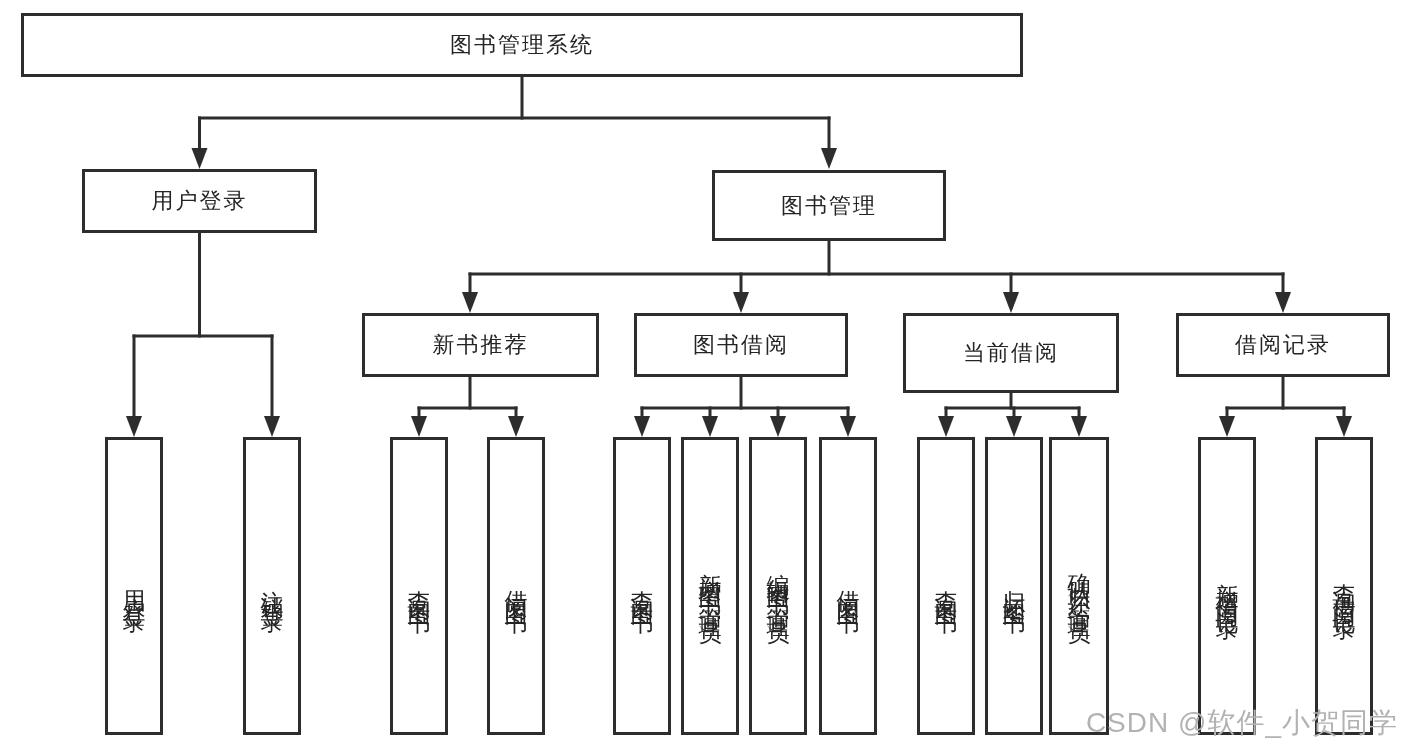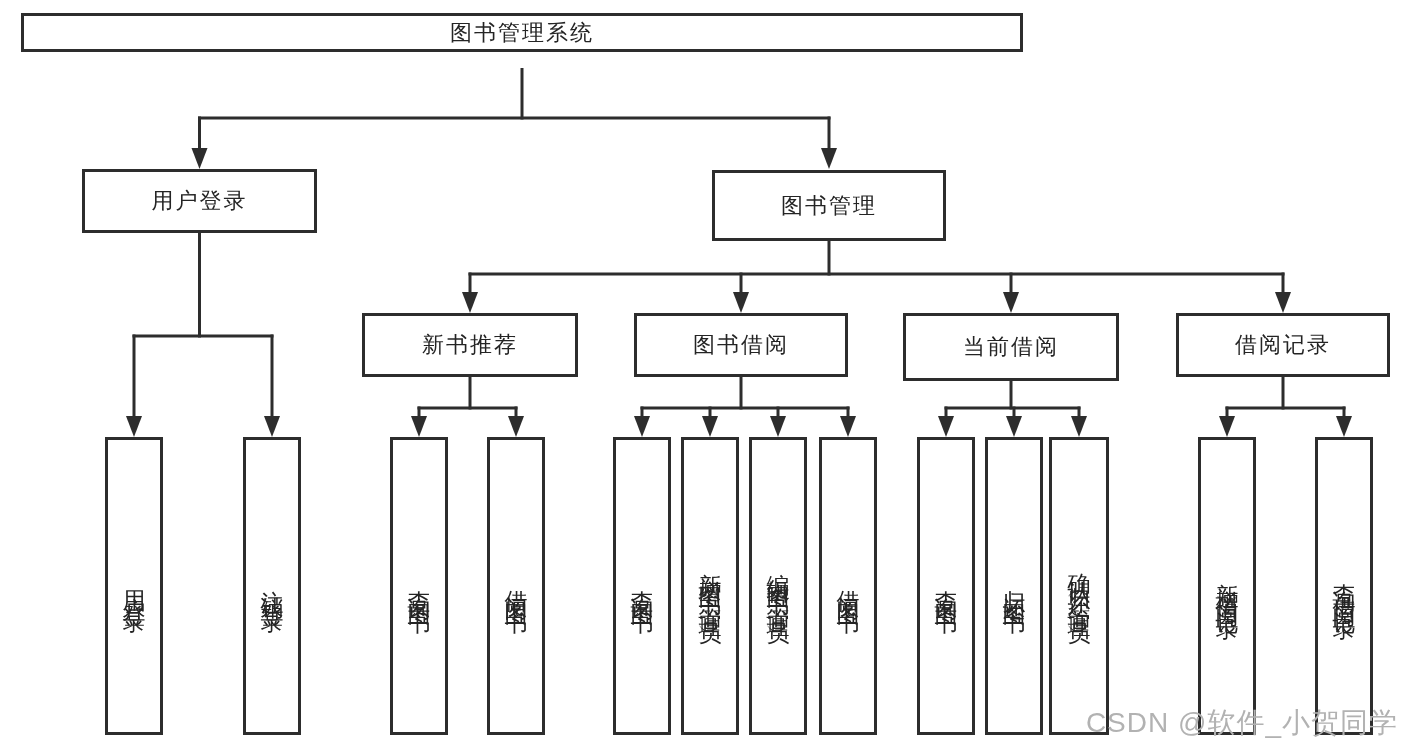--- a/index.html
+++ b/index.html
@@ -88,38 +88,38 @@
       <polygon points="770,416 786,416 778,437"></polygon>
       <polygon points="840,416 856,416 848,437"></polygon>
       <polygon points="938,416 954,416 946,437"></polygon>
       <polygon points="1006,416 1022,416 1014,437"></polygon>
       <polygon points="1071,416 1087,416 1079,437"></polygon>
       <polygon points="1219,416 1235,416 1227,437"></polygon>
       <polygon points="1336,416 1352,416 1344,437"></polygon>
     </g>
   </svg>
 
-  <div class="box hbox" style="left:21px;top:13px;width:1002px;height:39px;">
+  <div class="box hbox" style="left:21px;top:13px;width:1002px;height:64px;">
     <span>图书管理系统</span>
   </div>
 
   <div class="box hbox" style="left:82px;top:169px;width:235px;height:64px;">
     <span>用户登录</span>
   </div>
   <div class="box hbox" style="left:712px;top:170px;width:234px;height:71px;">
     <span>图书管理</span>
   </div>
 
-  <div class="box hbox" style="left:362px;top:313px;width:216px;height:64px;">
+  <div class="box hbox" style="left:362px;top:313px;width:237px;height:64px;">
     <span>新书推荐</span>
   </div>
   <div class="box hbox" style="left:634px;top:313px;width:214px;height:64px;">
     <span>图书借阅</span>
   </div>
-  <div class="box hbox" style="left:903px;top:313px;width:216px;height:68px;text-align:center;">
+  <div class="box hbox" style="left:903px;top:313px;width:216px;height:80px;text-align:center;">
     <span>当前借阅</span>
   </div>
   <div class="box hbox" style="left:1176px;top:313px;width:214px;height:64px;">
     <span>借阅记录</span>
   </div>
 
   <div class="box vbox" style="left:105px;">
     <span>用户登录</span>
   </div>
   <div class="box vbox" style="left:243px;">

